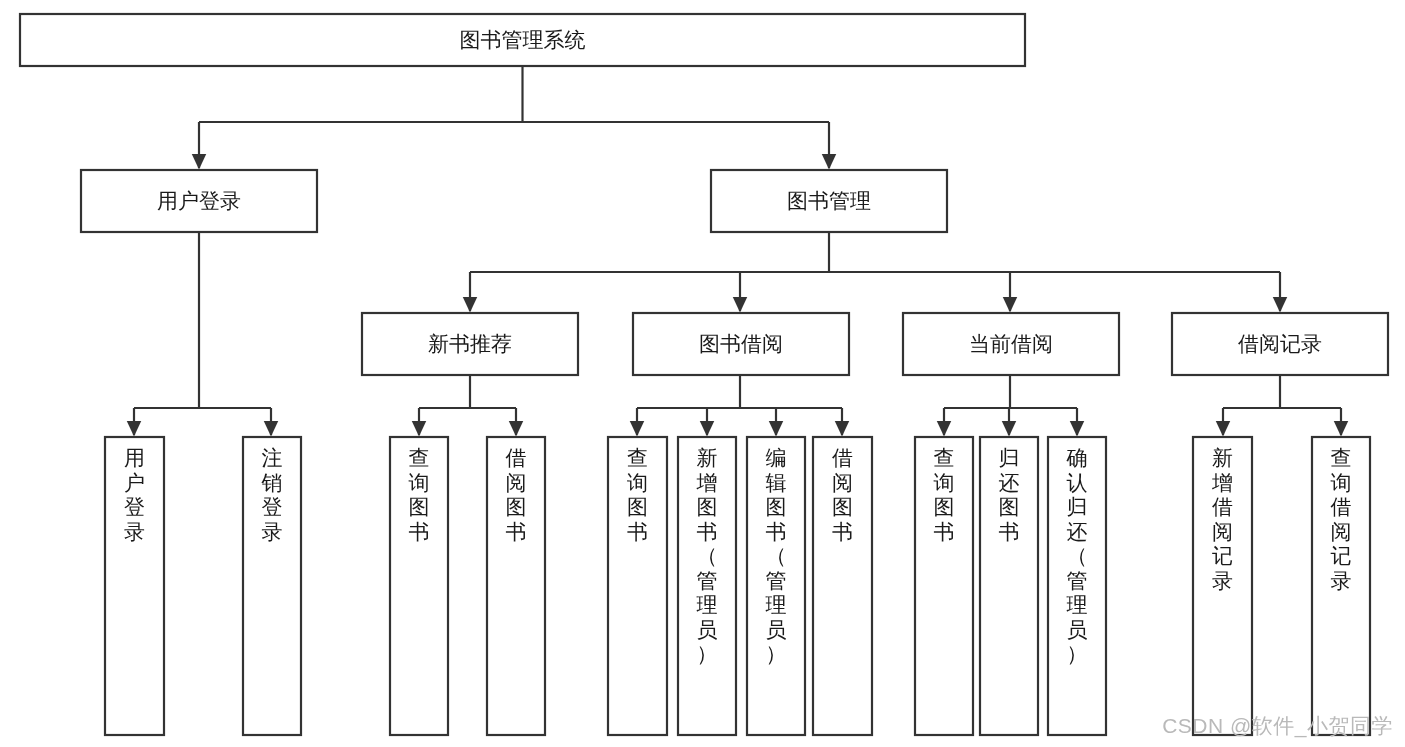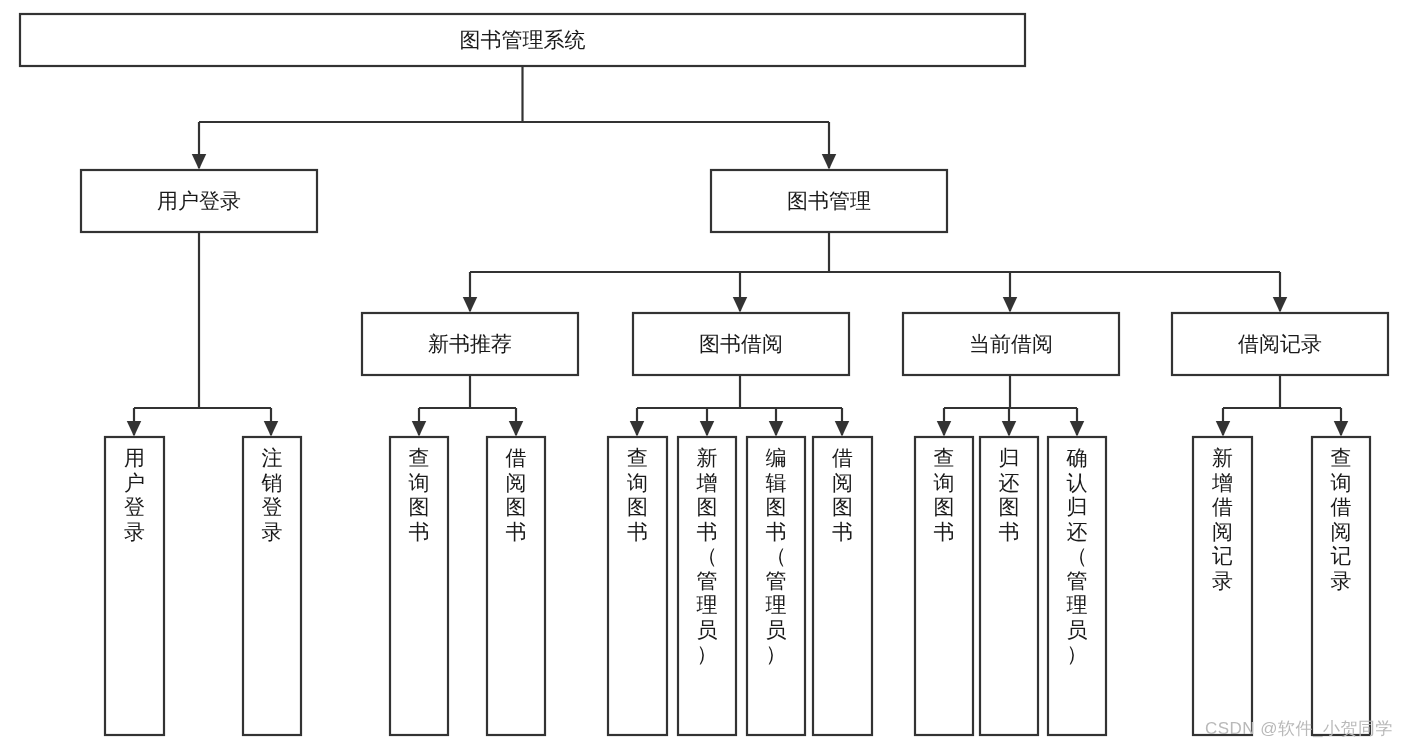--- a/index.html
+++ b/index.html
@@ -53,21 +53,21 @@
     font-family: "Liberation Sans", "DejaVu Sans", sans-serif;
     font-size: 21px;
     fill: #1a1a1a;
     text-anchor: middle;
   }
   .watermark {
     position: absolute;
     right: 12px;
     bottom: 7px;
     font-family: "Liberation Sans", "DejaVu Sans", sans-serif;
-    font-size: 17px;
+    font-size: 21px;
     color: #b9b9b9;
     white-space: nowrap;
     letter-spacing: 0.5px;
     user-select: none;
   }
 </style>
 </head>
 <body>
 
 <div id="diagram-root">

